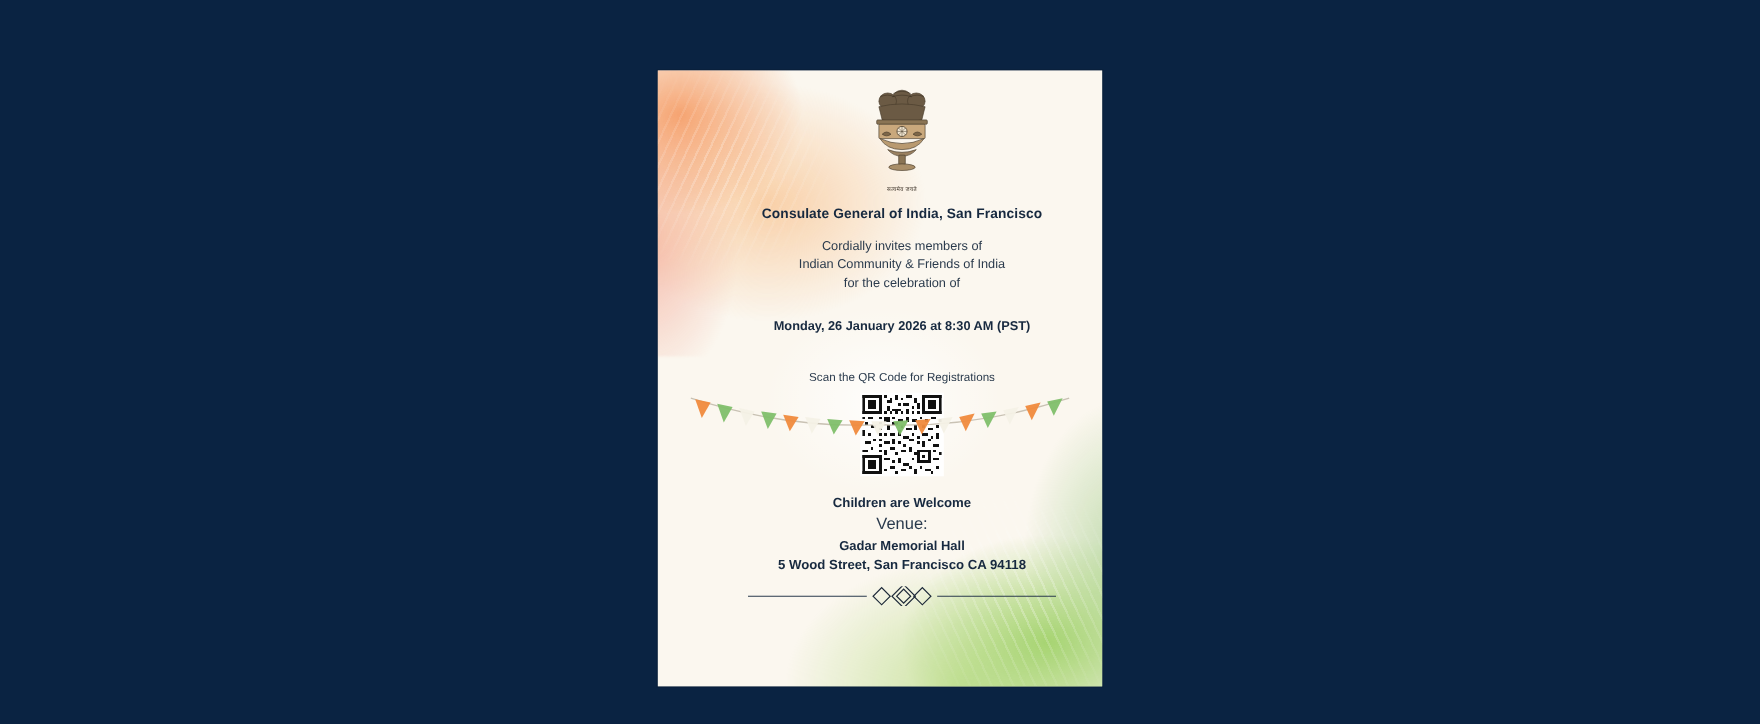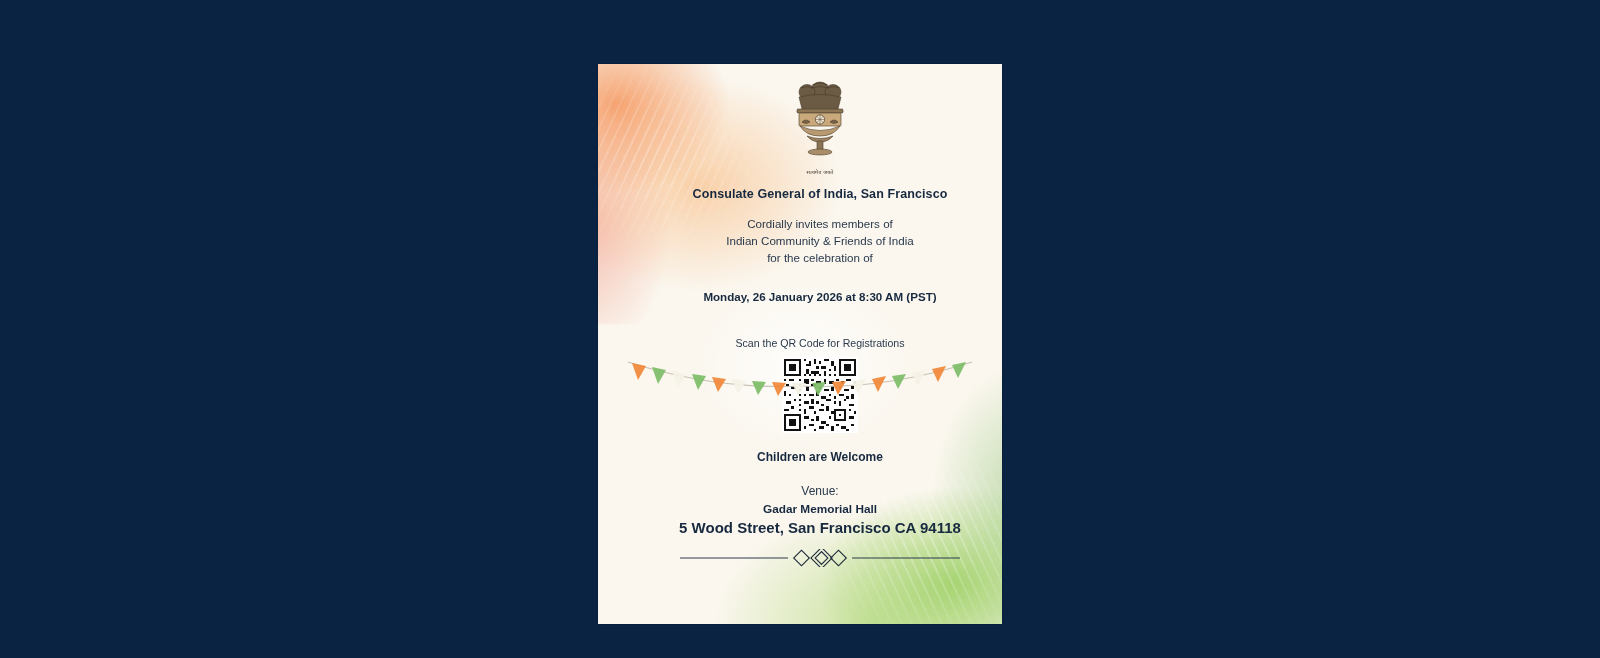--- a/index.html
+++ b/index.html
@@ -186,33 +186,33 @@
     box-sizing: content-box;
   }
 
   .children {
     margin-top: 17px;
     font-size: 12px;
     font-weight: bold;
     color: #17293f;
   }
   .venue-label {
-    margin-top: 20px;
-    font-size: 12px;
+    margin-top: 4px;
+    font-size: 15px;
     color: #2a3a4c;
   }
   .venue-name {
     margin-top: 4px;
     font-size: 11.8px;
     font-weight: bold;
     color: #17293f;
   }
   .venue-address {
     margin-top: 3px;
-    font-size: 15px;
+    font-size: 12px;
     font-weight: bold;
     color: #17293f;
   }
 
   .divider {
     margin-top: 13px;
     width: 280px;
     height: 18px;
   }
 </style>

